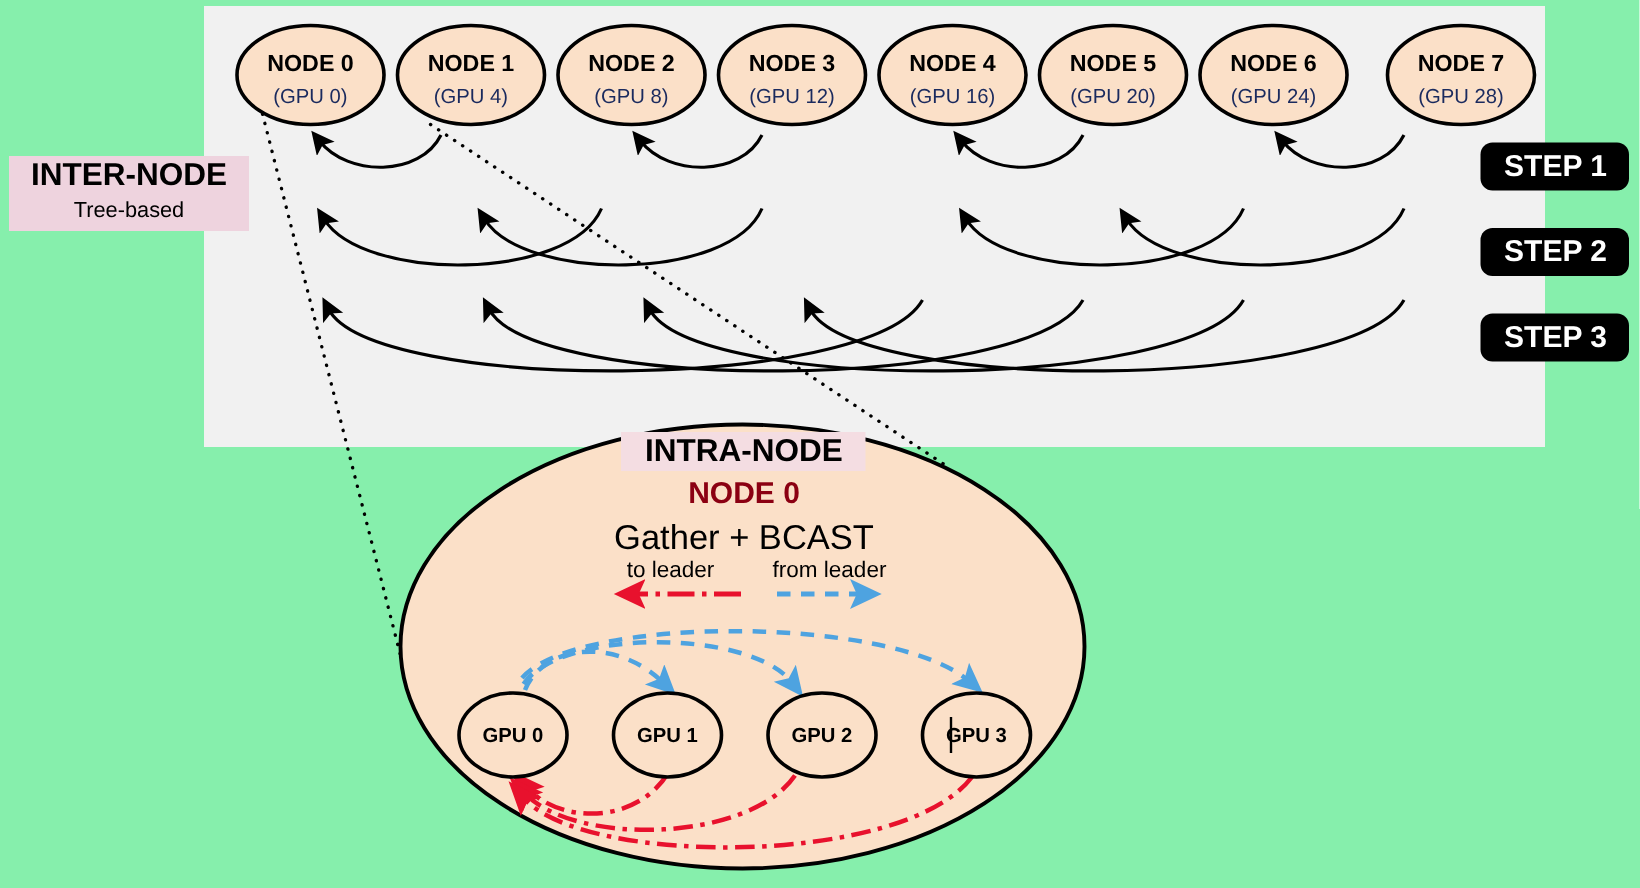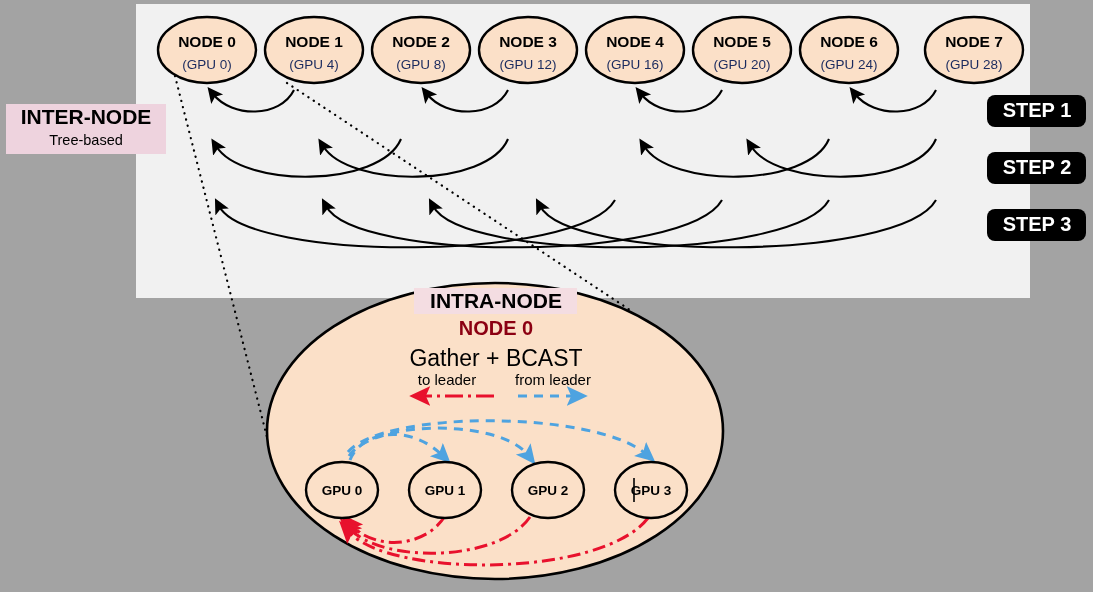--- a/index.html
+++ b/index.html
@@ -7,21 +7,21 @@
     padding: 0;
     background: #ffffff;
   }
   body {
     font-family: "Liberation Sans", sans-serif;
   }
   #root {
     position: relative;
     width: 1093px;
     height: 592px;
-    background: #a3a3a3;
+    background: #86efac;
     overflow: hidden;
   }
   #diagram-svg {
     position: absolute;
     left: 0;
     top: 0;
     width: 1093px;
     height: 592px;
   }
   .panel-gray {

